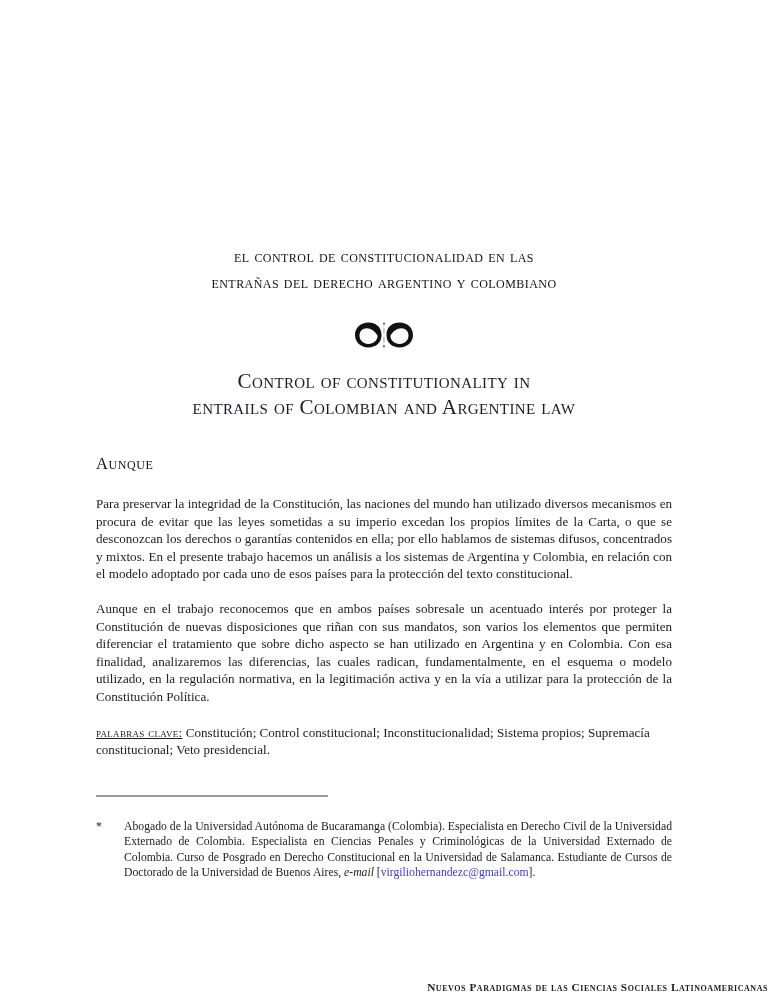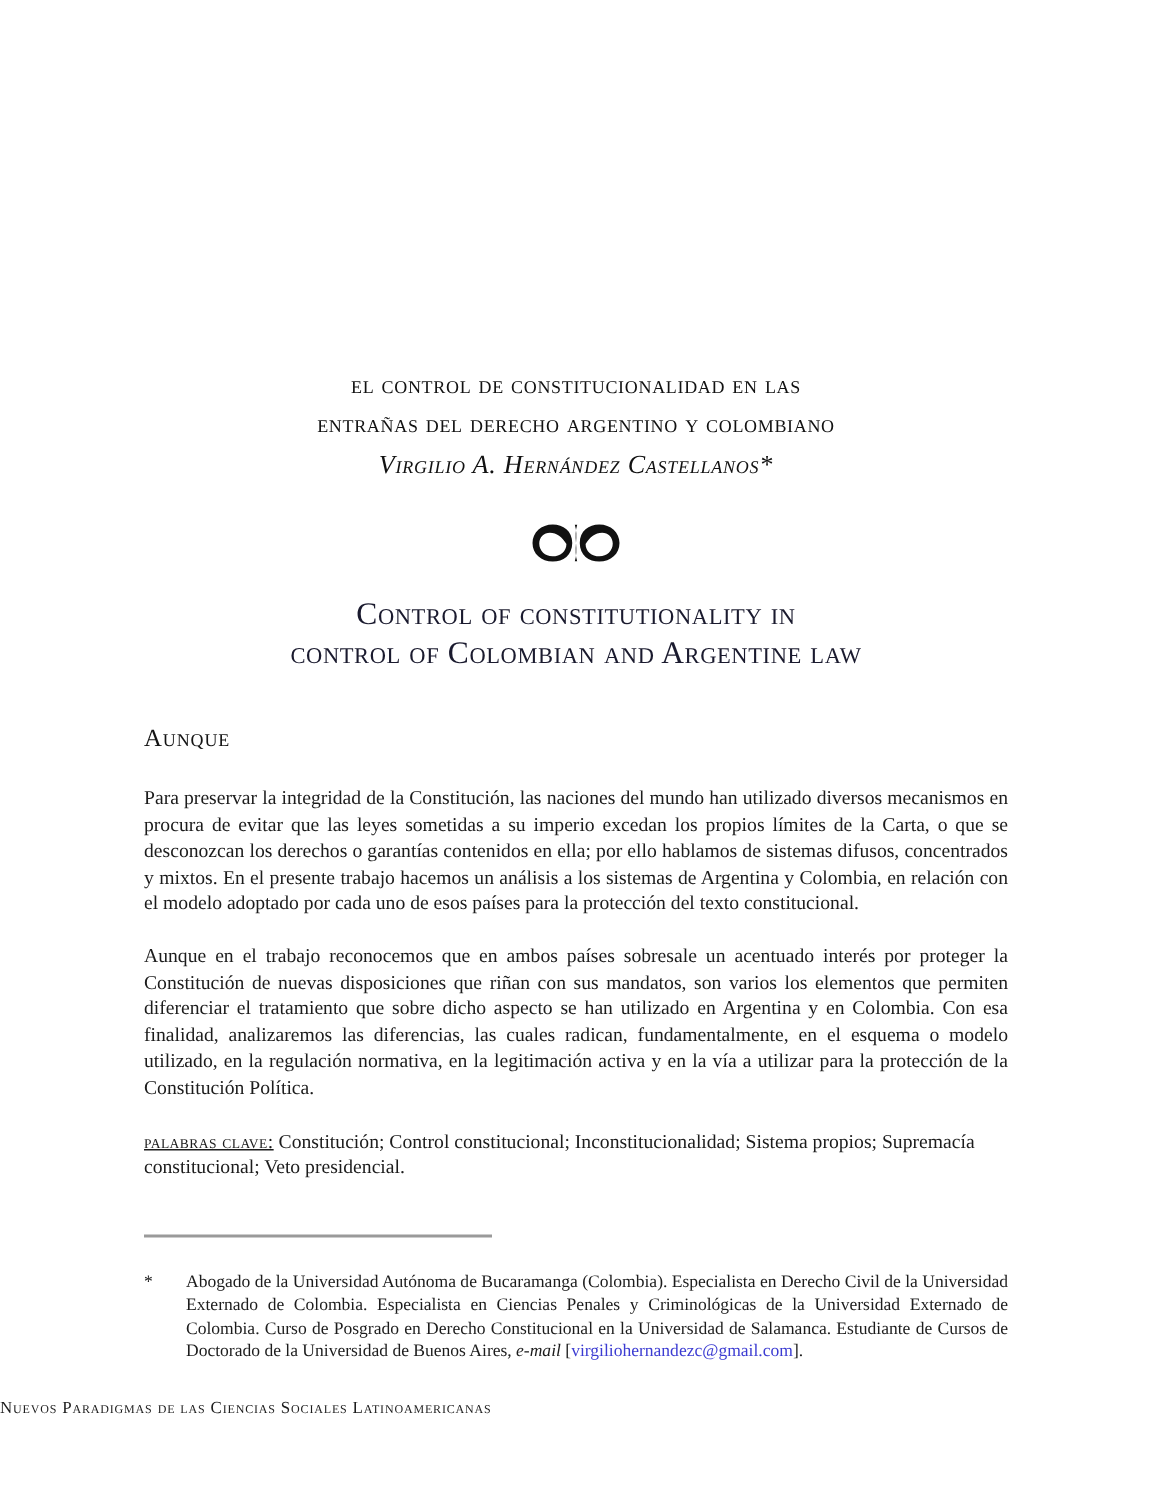--- a/index.html
+++ b/index.html
@@ -140,23 +140,24 @@
   .maillink {
     color: #3c3cd2;
     text-decoration: none;
   }
 
   
   .footer {
     position: absolute;
     left: 0;
     right: 0;
-    top: 932px;
-    text-align: left;
-    color: #1c1c1c;
+    top: 980px;
+    text-align: right;
+    color: #1c1c1c;
+    font-weight: bold;
   }
   .footer-journal {
     font-size: 11.3px;
     line-height: 15px;
     font-variant: small-caps;
     letter-spacing: 0.55px;
   }
   .footer-issn {
     margin-top: 2px;
     font-size: 9.6px;
@@ -167,41 +168,40 @@
 </style>
 </head>
 <body>
 
 <div class="page">
   <div class="content">
 
     <div class="title-block">
       <div class="title-es">El control de constitucionalidad en las</div>
       <div class="title-es">entrañas del derecho argentino y colombiano</div>
-      <div class="author">Virgilio A. Hernández Castellanos*</div>
     </div>
 
     <div class="ornament">
       <svg width="60" height="26" viewBox="0 0 60 26" aria-hidden="true">
         <g fill="#111111">
 
           <path d="M27.5 13 C27.5 4.8 21.5 0.6 14.5 0.6 C6.8 0.6 1 5.8 1 13 C1 20.2 6.8 25.4 14.5 25.4 C21.5 25.4 27.5 21.2 27.5 13 Z
                    M23.6 13.6 C23.6 18.6 19.6 21.9 14.3 21.9 C9.4 21.9 5.5 18.3 5.5 13.4 C5.5 9.2 8.6 6.2 12.6 6.2 C17.2 6.2 20.6 9.0 23.6 13.6 Z"></path>
 
           <path d="M32.5 13 C32.5 4.8 38.5 0.6 45.5 0.6 C53.2 0.6 59 5.8 59 13 C59 20.2 53.2 25.4 45.5 25.4 C38.5 25.4 32.5 21.2 32.5 13 Z
                    M36.4 13.6 C36.4 18.6 40.4 21.9 45.7 21.9 C50.6 21.9 54.5 18.3 54.5 13.4 C54.5 9.2 51.4 6.2 47.4 6.2 C42.8 6.2 39.4 9.0 36.4 13.6 Z"></path>
 
           <path d="M29.2 0.8 C30.4 4.4 30.4 8.4 30 13 C30.4 17.6 30.4 21.6 29.2 25.2 L30.8 25.2 C29.6 21.6 29.6 17.6 30 13 C29.6 8.4 29.6 4.4 30.8 0.8 Z"></path>
         </g>
       </svg>
     </div>
 
     <div class="title-en">
       <div>Control of constitutionality in</div>
-      <div>control of Colombian and Argentine law</div>
+      <div>entrails of Colombian and Argentine law</div>
     </div>
 
     <div class="section-heading">Aunque</div>
 
     <p class="body abstract-1">Para preservar la integridad de la Constitución, las naciones del mundo han utilizado diversos mecanismos en procura de evitar que las leyes sometidas a su imperio excedan los propios límites de la Carta, o que se desconozcan los derechos o garantías contenidos en ella; por ello hablamos de sistemas difusos, concentrados y mixtos. En el presente trabajo hacemos un análisis a los sistemas de Argentina y Colombia, en relación con el modelo adoptado por cada uno de esos países para la protección del texto constitucional.</p>
     <p class="body abstract-2">Aunque en el trabajo reconocemos que en ambos países sobresale un acentuado interés por proteger la Constitución de nuevas disposiciones que riñan con sus mandatos, son varios los elementos que permiten diferenciar el tratamiento que sobre dicho aspecto se han utilizado en Argentina y en Colombia. Con esa finalidad, analizaremos las diferencias, las cuales radican, fundamentalmente, en el esquema o modelo utilizado, en la regulación normativa, en la legitimación activa y en la vía a utilizar para la protección de la Constitución Política.</p>
 
     <div class="keywords">
       <span class="kw-label">Palabras clave:</span><span> Constitución; Control constitucional; Inconstitucionalidad; Sistema propios; Supremacía constitucional; Veto presidencial.</span>
     </div>

